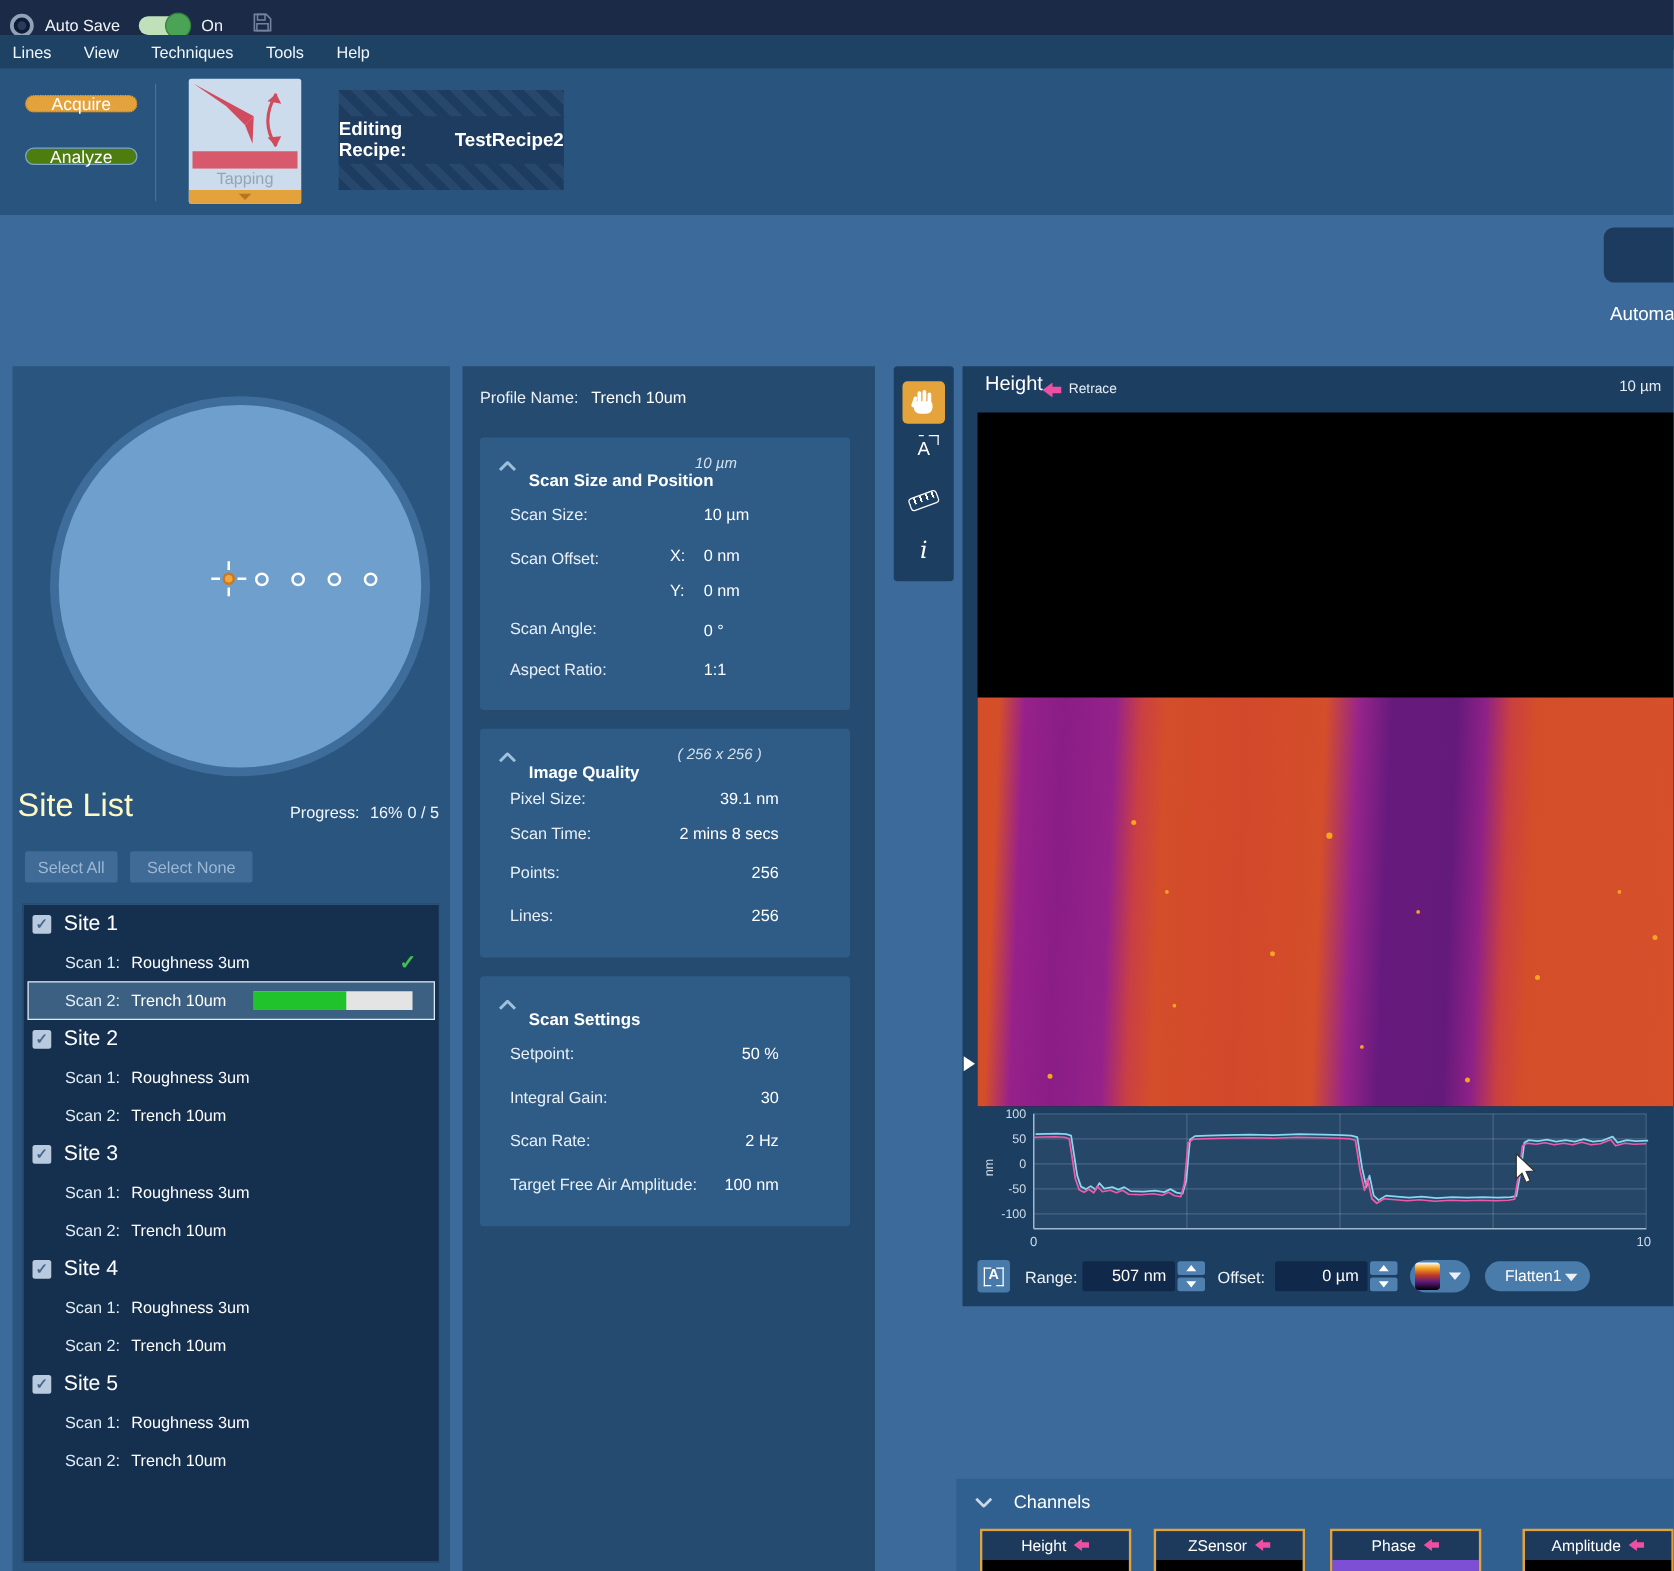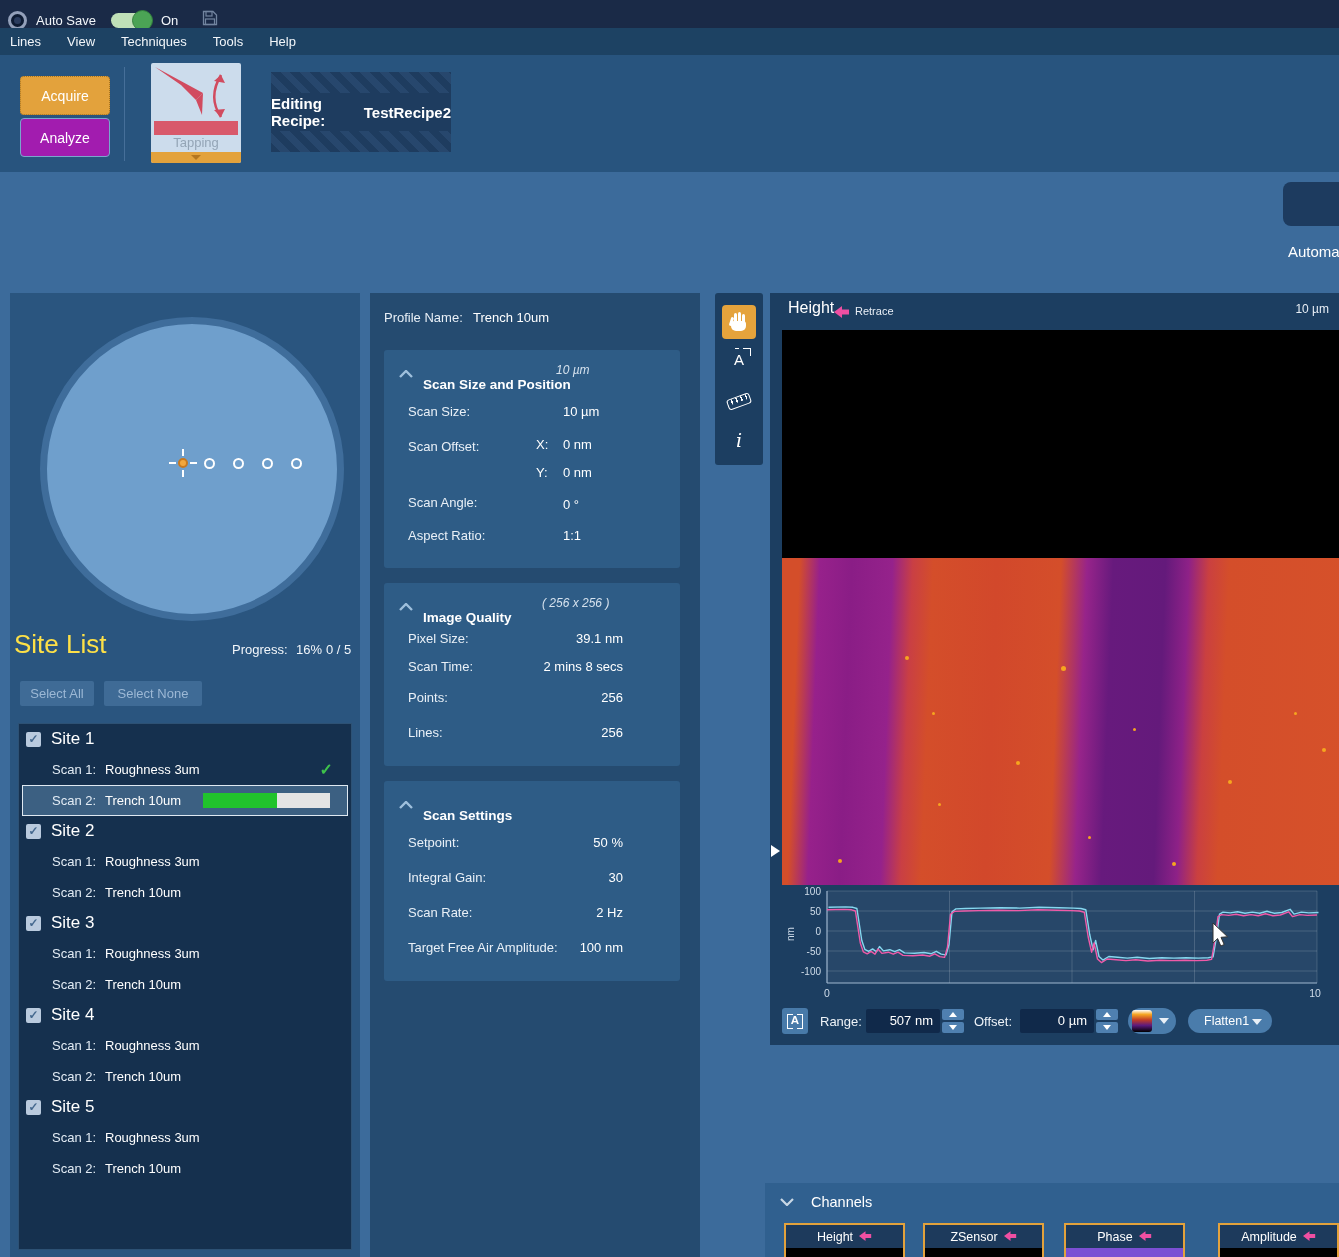--- a/index.html
+++ b/index.html
@@ -14,24 +14,24 @@
   .tb-text{font-size:13px;color:#f2f6fa;}
   #toggle{width:40px;height:15px;border-radius:8px;background:#bfe0b8;margin-left:15px;position:relative;cursor:pointer;}
   #toggle .knob{position:absolute;right:-2px;top:-3px;width:21px;height:21px;border-radius:50%;background:#4ba455;border:1px solid #33813d;box-sizing:border-box;}
   #saveicon{margin-left:24px;opacity:.75;}
   #menubar{left:0;top:28px;width:100%;height:27px;background:#1d4263;display:flex;align-items:center;padding-left:8px;box-sizing:border-box;}
   .menu-item{font-size:13px;color:#f2f6fa;padding:0 13px;height:27px;line-height:27px;cursor:default;}
   .menu-item:first-child{padding-left:2px;}
 
   
   #toolbar{left:0;top:55px;width:100%;height:117px;background:#28547e;}
-  .tool-btn{position:absolute;left:20px;width:90px;height:39px;border-radius:4px;font-size:14px;color:#fff;
+  .tool-btn{position:absolute;left:20px;width:90px;height:14px;border-radius:15px;font-size:14px;color:#fff;
             display:flex;align-items:center;justify-content:center;box-sizing:border-box;cursor:pointer;}
   #btn-acquire{top:21px;background:#e3a23c;border:1px dotted #a8741f;}
-  #btn-analyze{top:63px;background:#a21caf;border:1px solid #7aa6cc;}
+  #btn-analyze{top:63px;background:#4d7c0f;border:1px solid #7aa6cc;}
   #tool-divider{left:124px;top:12px;width:1px;height:94px;background:#466f99;}
   #tapping-card{left:151px;top:8px;width:90px;height:100px;background:#ccdcec;border-radius:2px;overflow:hidden;cursor:pointer;}
   #tapping-label{position:absolute;left:0;right:0;bottom:13px;text-align:center;font-size:13px;color:#94a5b6;}
   #tapping-strip{position:absolute;left:0;right:0;bottom:0;height:11px;background:#e3a23c;}
   #tapping-strip .caret{position:absolute;left:50%;top:3px;margin-left:-5px;width:0;height:0;
       border-left:5px solid transparent;border-right:5px solid transparent;border-top:5px solid #b4761f;}
   #recipe-box{left:271px;top:17px;width:180px;height:80px;
       background:repeating-linear-gradient(45deg,#1e3c5f 0 7px,#27476d 7px 14px);font-weight:bold;}
   #recipe-band{position:absolute;left:0;right:0;top:21px;height:38px;background:#1e3c5f;
       display:flex;align-items:center;justify-content:center;font-size:15px;gap:10px;}
@@ -44,21 +44,21 @@
   #left-panel{left:10px;top:293px;width:350px;height:964px;background:#2a557f;}
   #wafer{left:30px;top:24px;width:290px;height:290px;border-radius:50%;background:#6f9fcc;border:7px solid #3f6d9b;box-sizing:content-box;}
   .wafer-dot{position:absolute;width:11px;height:11px;border:2px solid #fff;border-radius:50%;box-sizing:border-box;background:transparent;}
   #wafer-center{position:absolute;width:28px;height:28px;}
   #wafer-center .dot{position:absolute;left:9px;top:9px;width:10px;height:10px;border-radius:50%;background:#f2a73d;border:2px solid #c8791f;box-sizing:border-box;}
   #wafer-center .d{position:absolute;background:#fff;}
   #wafer-center .dn{left:13px;top:0;width:2px;height:7px;}
   #wafer-center .ds{left:13px;bottom:0;width:2px;height:7px;}
   #wafer-center .dw{left:0;top:13px;width:7px;height:2px;}
   #wafer-center .de{right:0;top:13px;width:7px;height:2px;}
-  #site-list-title{left:4px;top:336px;font-size:26px;font-weight:400;color:#fde047;}
+  #site-list-title{left:4px;top:336px;font-size:26px;font-weight:400;color:#fef9c3;}
   .prog-text{font-size:13px;color:#f2f6fa;}
   .sel-btn{position:absolute;top:388px;height:25px;background:#3f6b96;border-radius:2px;color:#9cb8d5;font-size:13px;
            display:flex;align-items:center;justify-content:center;cursor:pointer;}
   #list-box{left:8px;top:430px;width:334px;height:527px;background:#15304e;border:1px solid #2d5174;box-sizing:border-box;overflow:hidden;}
   .site-header{height:30px;display:flex;align-items:center;padding-left:7px;}
   .cbx{width:15px;height:15px;background:#b9cade;border-radius:2px;font-size:12px;line-height:15px;text-align:center;color:#44688e;font-weight:bold;cursor:pointer;}
   .site-name{margin-left:10px;font-size:17px;color:#fff;}
   .scan-row{height:31px;margin:0 3px;display:flex;align-items:center;position:relative;box-sizing:border-box;border:1px solid transparent;}
   .scan-row .slabel{margin-left:29px;width:50px;font-size:13px;color:#e3ecf5;}
   .scan-row .sprofile{margin-left:3px;font-size:13px;color:#fff;}

